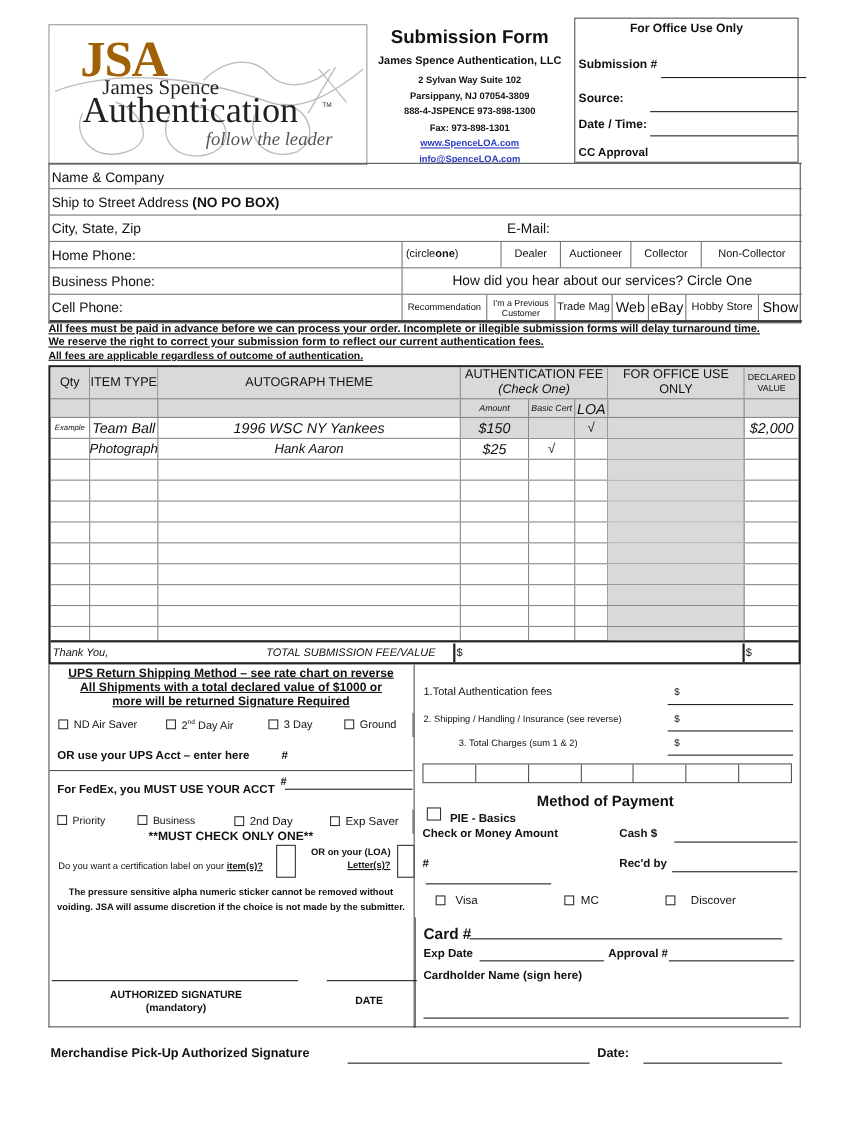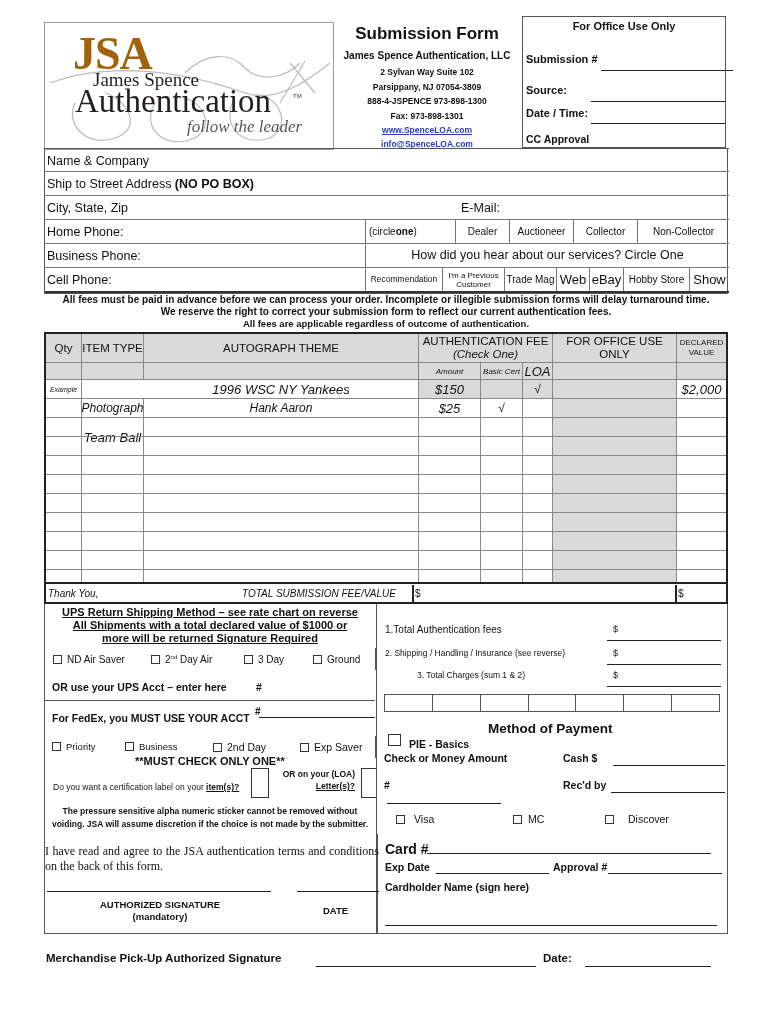--- a/index.html
+++ b/index.html
@@ -31,21 +31,21 @@
   #office-box .t { position: absolute; top: 3px; width: 100%; text-align: center; font-size: 11px; font-weight: bold; }
   #office-box .f { position: absolute; left: 3px; font-size: 11px; font-weight: bold; }
 
   
   #info { left: 44px; top: 148px; width: 684px; height: 146px; border: 1px solid #555; border-top: none; }
   .irow { position: absolute; left: 0; width: 684px; height: 24px; border-bottom: 1px solid #777; font-size: 12.5px; }
   .irow .lab { position: absolute; left: 2px; top: 5px; }
   .cell { position: absolute; top: 0; height: 100%; border-left: 1px solid #777; font-size: 10px; display: flex; align-items: center; justify-content: center; text-align: center; line-height: 9px; }
 
   
-  #notice { left: 44px; top: 294px; width: 684px; text-align: center; font-size: 10px; font-weight: bold; line-height: 12px; }
+  #notice { left: 44px; top: 294px; width: 684px; font-size: 10px; font-weight: bold; line-height: 12px; text-decoration: underline; }
 
   
   #items { left: 44px; top: 332px; width: 684px; height: 272px; border: 2px solid #222; }
   .hcell { position: absolute; top: 0; height: 28px; background: #d9d9d9; border-right: 1px solid #888; display: flex; align-items: center; justify-content: center; text-align: center; font-size: 11.5px; line-height: 13px; }
   .trow { position: absolute; left: 0; width: 680px; height: 19px; border-bottom: 1px solid #888; }
   .tcell { position: absolute; top: 0; height: 100%; border-right: 1px solid #888; display: flex; align-items: center; justify-content: center; font-size: 12px; font-style: italic; }
   .gray { background: #d9d9d9; }
 
   
   #ship { left: 44px; top: 604px; width: 330px; height: 230px; border-left: 1px solid #555; }
@@ -165,21 +165,21 @@
     <div class="tcell" style="left:36px; width:62px;"></div>
     <div class="tcell" style="left:98px; width:275px;"></div>
     <div class="tcell" style="left:373px; width:62px; font-size:8px;">Amount</div>
     <div class="tcell" style="left:435px; width:42px; font-size:8px;">Basic Cert</div>
     <div class="tcell" style="left:477px; width:30px; font-size:13px;">LOA</div>
     <div class="tcell" style="left:507px; width:124px;"></div>
   </div>
 
   <div class="trow" style="top:46px;">
     <div class="tcell" style="left:0; width:36px; font-size:7px;">Example</div>
-    <div class="tcell" style="left:36px; width:62px; font-size:13px;margin-top:48px;">Team Ball</div>
+    <div class="tcell" style="left:36px; width:62px; font-size:13px;">Team Ball</div>
     <div class="tcell" style="left:98px; width:275px; font-size:13px;">1996 WSC NY Yankees</div>
     <div class="tcell gray" style="left:373px; width:62px; font-size:13px;">$150</div>
     <div class="tcell gray" style="left:435px; width:42px;"></div>
     <div class="tcell gray" style="left:477px; width:30px; font-style:normal;">√</div>
     <div class="tcell gray" style="left:507px; width:124px;"></div>
     <div class="tcell" style="left:631px; width:49px; font-size:13px; border-right:none;">$2,000</div>
   </div>
   <div class="trow" style="top:65px;">
     <div class="tcell" style="left:0; width:36px;"></div>
     <div class="tcell" style="left:36px; width:62px;">Photograph</div>
@@ -358,21 +358,20 @@
   <div class="line" style="left:50px; top:249px; width:284px;"></div>
   <div class="abs b" style="left:8px; top:257px; font-size:10.5px;">Exp Date</div>
   <div class="line" style="left:59px; top:269px; width:113px;"></div>
   <div class="abs b" style="left:176px; top:257px; font-size:10.5px;">Approval #</div>
   <div class="line" style="left:231px; top:269px; width:114px;"></div>
   <div class="abs b" style="left:8px; top:277px; font-size:10.5px;">Cardholder Name (sign here)</div>
   <div class="line" style="left:8px; top:321px; width:332px;"></div>
 </div>
 
 <div id="sign-box" class="abs">
-  <div class="abs" style="left:0; top:10px; width:334px; font-family:'Liberation Serif', serif; font-size:12px; line-height:15px; text-align:justify;">I have read and agree to the JSA authentication terms and conditions on the back of this form.</div>
   <div class="line" style="left:2px; top:57px; width:224px;"></div>
   <div class="line" style="left:252px; top:57px; width:82px;"></div>
   <div class="abs b c" style="left:20px; top:65px; width:190px; font-size:9.5px; line-height:12px;">
     <div>AUTHORIZED SIGNATURE</div>
     <div>(mandatory)</div>
   </div>
   <div class="abs b" style="left:278px; top:71px; font-size:9.5px;">DATE</div>
 </div>
 
 <div class="abs b" style="left:46px; top:952px; font-size:11.5px;">Merchandise Pick-Up Authorized Signature</div>

